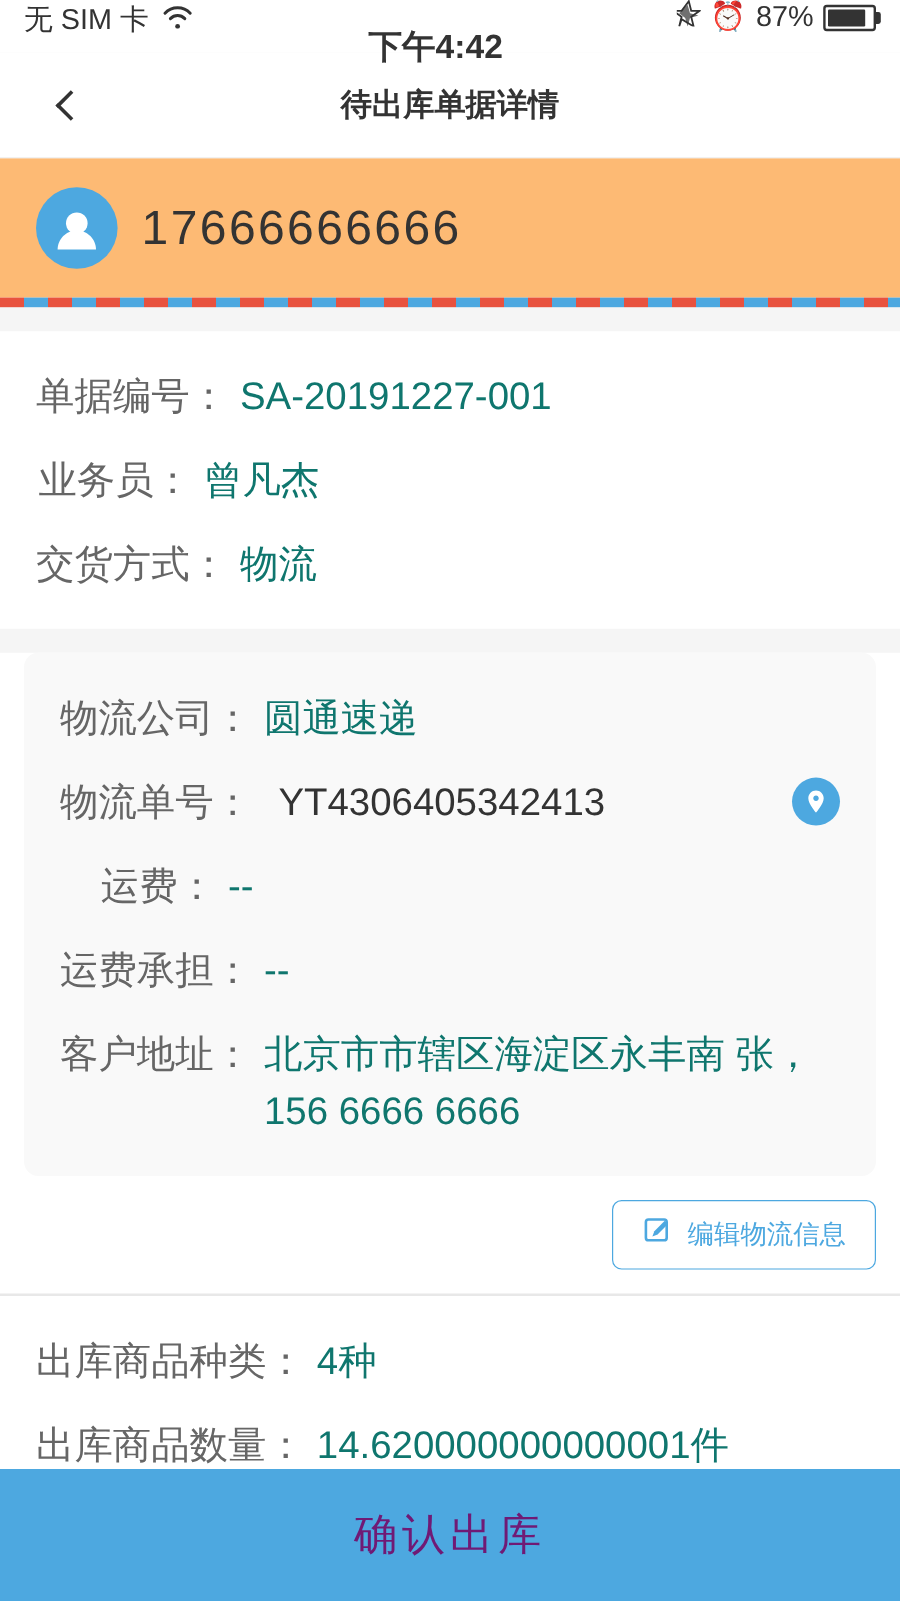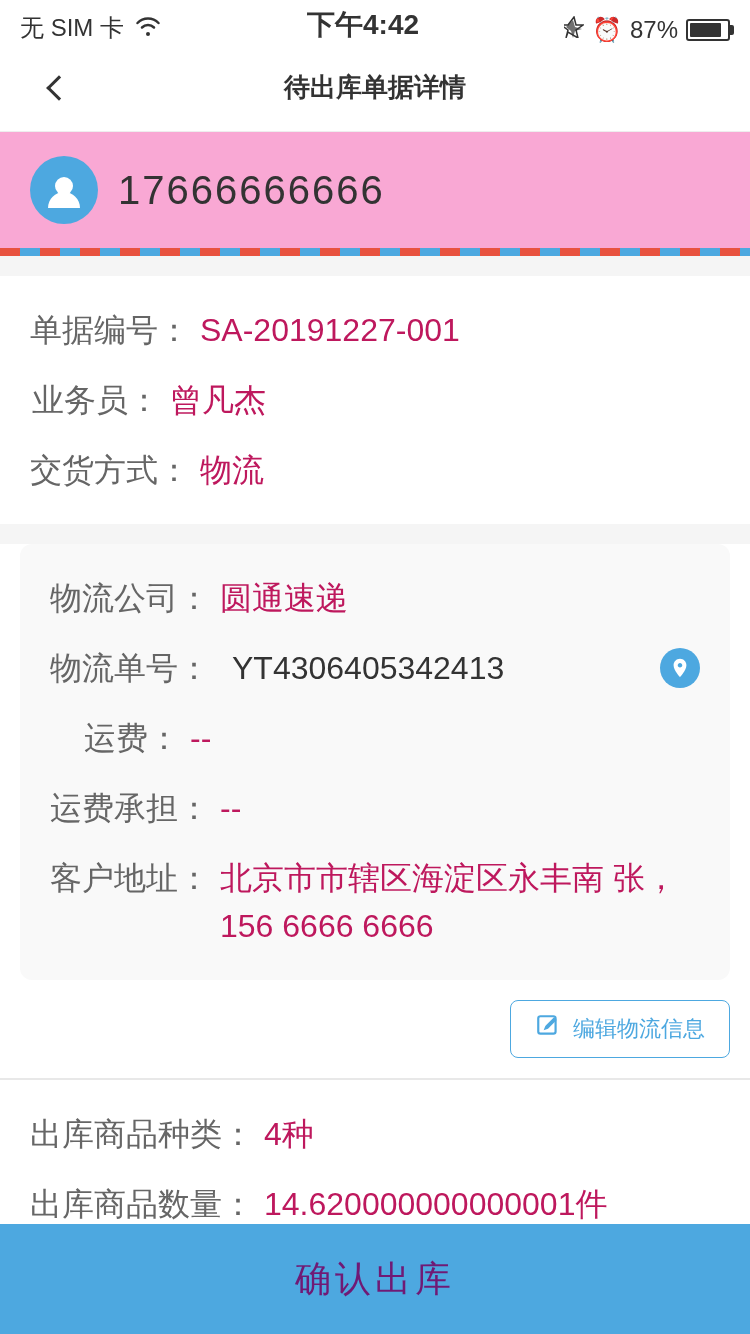--- a/index.html
+++ b/index.html
@@ -13,21 +13,21 @@
       font-size: 28px;
       color: #333;
     }
 
     
     .status-bar {
       width: 750px;
       height: 44px;
       background: #fff;
       display: flex;
-      align-items: flex-end;
+      align-items: flex-start;
       justify-content: space-between;
       padding: 0 20px;
       font-size: 24px;
       font-weight: 500;
     }
     .status-left { display: flex; align-items: center; gap: 10px; }
     .status-center { font-size: 28px; font-weight: 600; margin-top: 20px; }
     .status-right { display: flex; align-items: center; gap: 8px; font-size: 24px; }
     .battery-icon {
       display: inline-flex; align-items: center;
@@ -69,21 +69,21 @@
       flex: 1;
       text-align: center;
       font-size: 26px;
       font-weight: 600;
       color: #333;
     }
     .nav-right { width: 50px; }
 
     
     .customer-header {
-      background: #f9a8d4;
+      background: #fdba74;
       padding: 24px 30px;
       display: flex;
       align-items: center;
       gap: 20px;
       border-bottom: none;
     }
     .customer-avatar {
       width: 68px; height: 68px;
       background: #4da8e0;
       border-radius: 50%;
@@ -127,21 +127,21 @@
     .info-row:last-child { margin-bottom: 0; }
 
     .info-label {
       color: #666;
       min-width: 140px;
       text-align: right;
       flex-shrink: 0;
       padding-right: 10px;
     }
     .info-value {
-      color: #be185d;
+      color: #0f766e;
       flex: 1;
     }
 
     
     .logistics-card {
       background: #f9f9f9;
       border-radius: 12px;
       padding: 30px;
       margin: 20px 0 0 0;
     }

